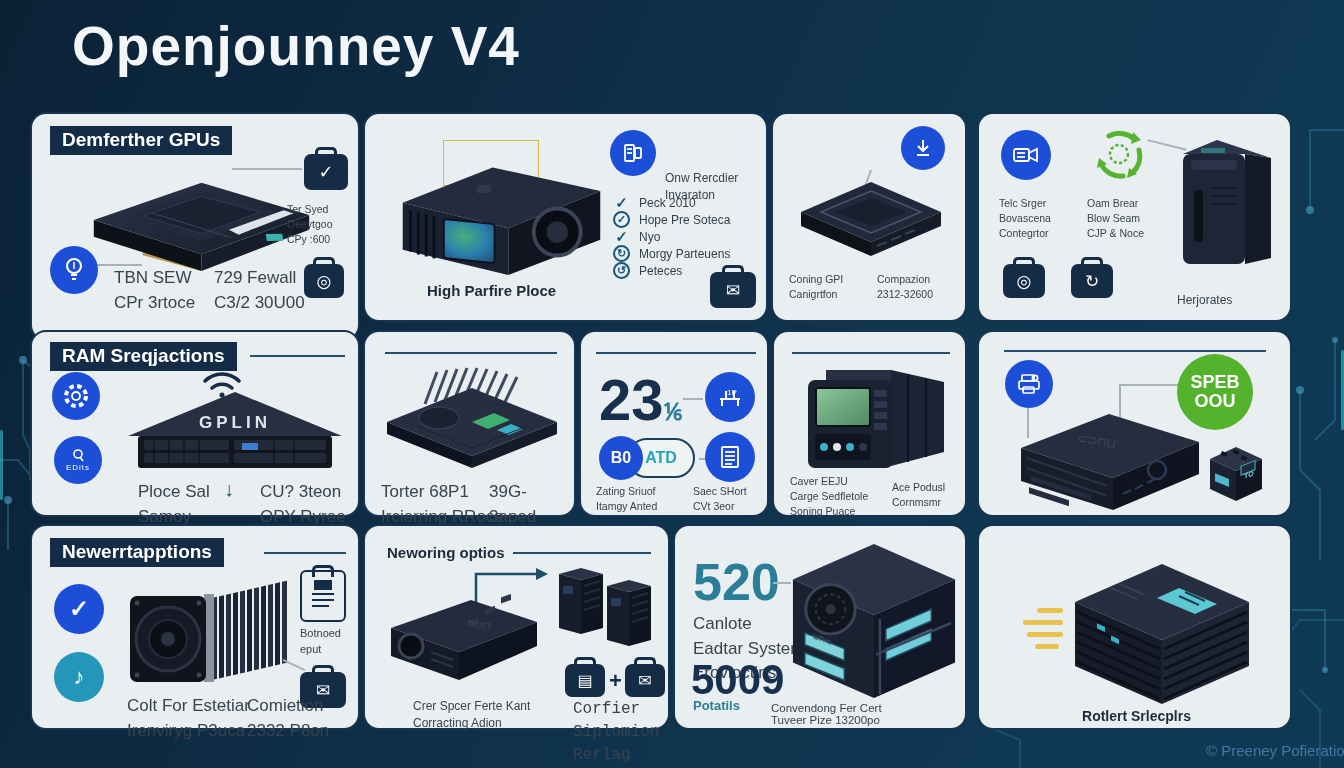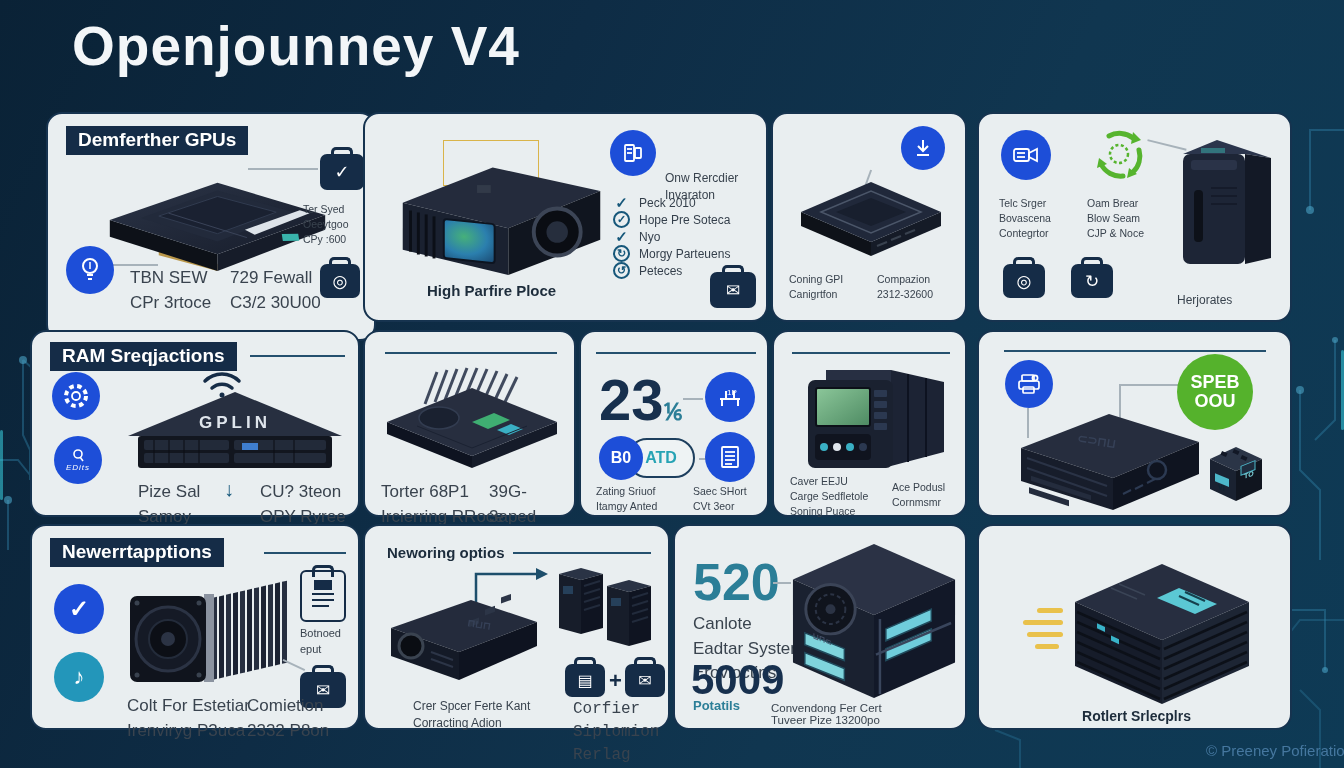--- a/index.html
+++ b/index.html
@@ -80,21 +80,21 @@
       <polyline points="444,60 400,60 380,85 380,160"></polyline>
         <polyline points="420,208 420,150 400,130"></polyline>
       <polyline points="120,208 120,180 95,170"></polyline>
     </g>
   </svg>
   <div class="glow" style="left:0;top:430px;width:3px;height:70px;"></div>
   <div class="glow" style="left:1341px;top:350px;width:3px;height:80px;"></div>
 
   <div class="page-title">Openjounney V4</div>
 
-  <div class="panel" style="left:46px;top:112px;width:330px;height:229px;">
+  <div class="panel" style="left:30px;top:112px;width:330px;height:229px;">
     <div class="hdr" style="left:18px;top:12px;">Demferther GPUs</div>
     <div class="conn" style="left:200px;top:54px;width:70px;height:1.5px;"></div>
     <div class="conn" style="left:60px;top:150px;width:50px;height:1.5px;"></div>
     <svg style="position:absolute;left:52px;top:44px;" width="235" height="122" viewBox="0 0 240 122">
       <defs>
           <linearGradient id="gg" x1="0" y1="0" x2="1" y2="1">
         <stop offset="0" stop-color="#2b3447"></stop>
             <stop offset="1" stop-color="#171d2b"></stop>
           </linearGradient>
         </defs>
@@ -296,28 +296,28 @@
           <line x1="150" y1="50" x2="150" y2="73"></line>
           <line x1="170" y1="50" x2="170" y2="73"></line>
         </g>
     </svg>
     <div class="circ" style="left:20px;top:40px;width:48px;height:48px;">
       <svg width="30" height="30" viewBox="0 0 30 30" fill="none">
           <circle cx="15" cy="15" r="10" stroke="#fff" stroke-width="4" stroke-dasharray="4.5 3.5"></circle>
           <circle cx="15" cy="15" r="4" stroke="#fff" stroke-width="1.8"></circle>
         </svg>
     </div>
-    <div class="circ" style="left:22px;top:104px;width:48px;height:48px;flex-direction:column;font-style:italic;">
+    <div class="circ" style="left:22px;top:104px;width:48px;height:48px;flex-direction:column;">
       <svg width="16" height="14" viewBox="0 0 16 14" fill="none" stroke="#fff" stroke-width="1.6">
           <circle cx="8" cy="5" r="4"></circle>
           <line x1="10" y1="8" x2="13" y2="12"></line>
         </svg>
       <span style="font-size:8px;letter-spacing:1px;">EDits</span>
     </div>
-    <div class="spec" style="left:106px;top:148px;">Pize Sal
+    <div class="spec" style="left:106px;top:148px;">Ploce Sal
 Samoy</div>
     <div class="spec" style="left:228px;top:148px;">CU? 3teon
 OPY Ryree</div>
     <div style="position:absolute;left:192px;top:146px;color:#16577a;font-size:20px;font-weight:700;">↓</div>
   </div>
 
   <div class="panel" style="left:363px;top:330px;width:213px;height:187px;">
     <div class="hline" style="left:20px;top:20px;width:172px;"></div>
     <svg style="position:absolute;left:12px;top:32px;" width="190" height="112" viewBox="0 0 190 112">
       <g stroke="#404a5e" stroke-width="3">

